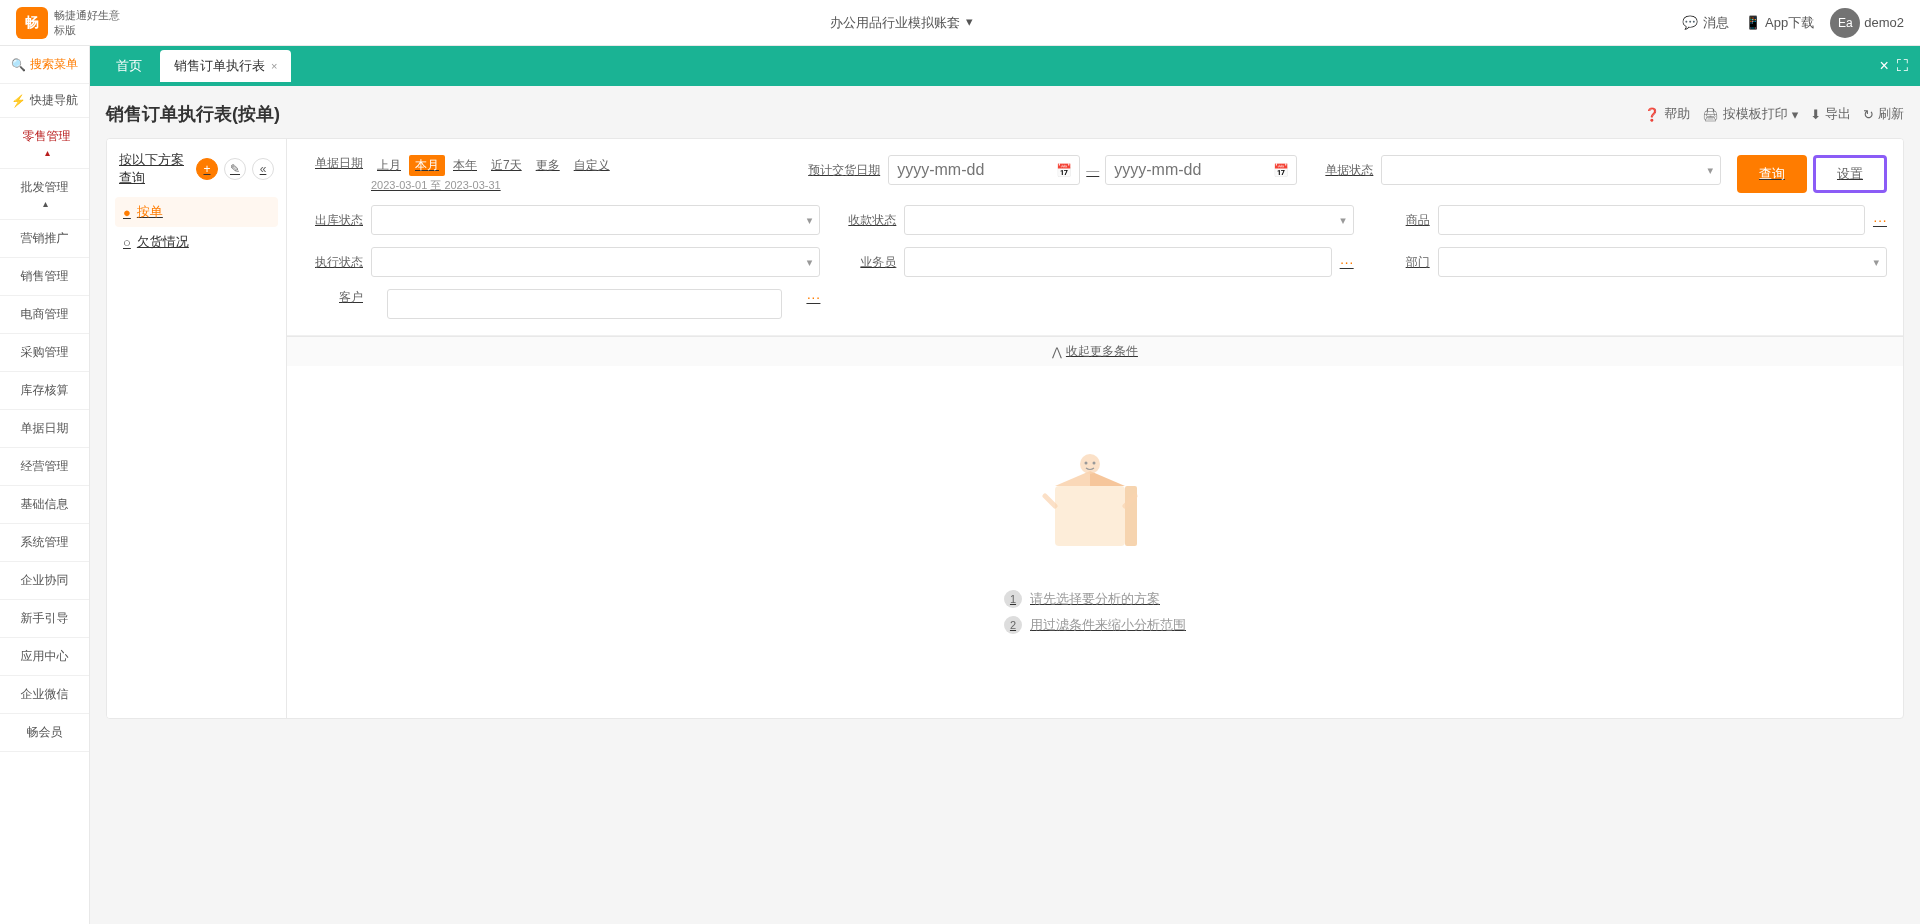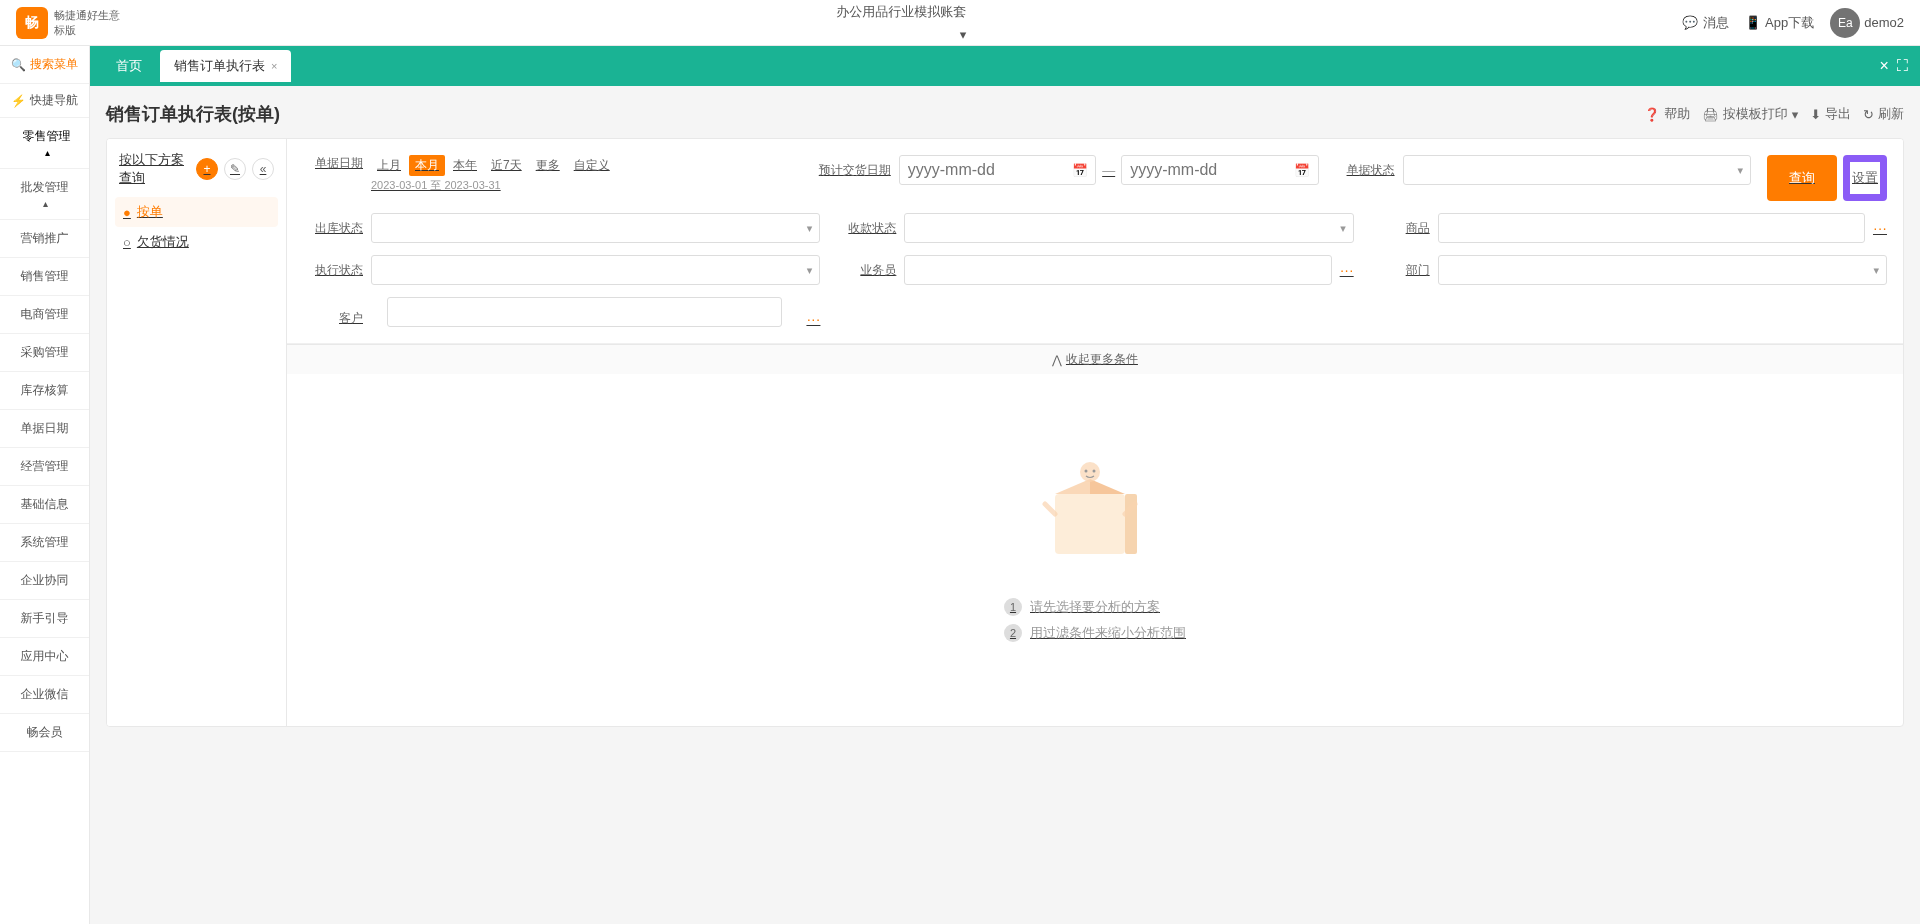--- a/index.html
+++ b/index.html
@@ -13,21 +13,21 @@
       align-items: center;
       padding: 0 16px;
       border-bottom: 1px solid #e8e8e8;
       justify-content: space-between;
       flex-shrink: 0;
     }
     .top-bar-left { display: flex; align-items: center; gap: 8px; }
     .logo-area { display: flex; align-items: center; gap: 6px; }
     .logo-icon { width: 32px; height: 32px; background: #ff7c00; border-radius: 6px; display: flex; align-items: center; justify-content: center; color: white; font-size: 14px; font-weight: bold; }
     .logo-text { font-size: 11px; color: #666; line-height: 1.3; }
-    .top-bar-center { display: flex; align-items: flex-end; gap: 6px; color: #555; font-size: 13px; flex-direction: column; }
+    .top-bar-center { display: flex; align-items: flex-start; gap: 6px; color: #555; font-size: 13px; }
     .top-bar-center span { cursor: pointer; }
     .top-bar-right { display: flex; align-items: center; gap: 16px; color: #555; font-size: 13px; }
     .top-bar-right .icon-btn { display: flex; align-items: center; gap: 4px; cursor: pointer; }
     .user-avatar { width: 30px; height: 30px; border-radius: 50%; background: #737373; display: flex; align-items: center; justify-content: center; color: white; font-size: 12px; overflow: hidden; }
 
     
     .main-layout { display: flex; flex: 1; overflow: hidden; }
 
     
     .sidebar {
@@ -66,21 +66,21 @@
       text-align: center;
       cursor: pointer;
       font-size: 12px;
       color: #555;
       border-bottom: 1px solid #f0f0f0;
       display: flex;
       flex-direction: column;
       align-items: center;
       gap: 2px;
     }
-    .sidebar-item.active { color: #000000; padding-left: 8px; }
+    .sidebar-item.active { color: #b91c1c; padding-left: 8px; }
     .expand-arrow { font-size: 10px; margin-left: 2px; }
 
     
     .content-area { flex: 1; display: flex; flex-direction: column; overflow: hidden; }
 
     
     .tab-bar {
       height: 40px;
       background: #1ab394;
       display: flex;
@@ -249,21 +249,21 @@
       align-items: center;
       justify-content: center;
       padding: 80px 20px;
       color: #999;
     }
     .empty-icon-wrap { width: 120px; height: 120px; margin-bottom: 20px; }
     .empty-tips { list-style: none; text-align: left; }
     .empty-tips li { padding: 4px 0; font-size: 13px; color: #999; display: flex; align-items: center; gap: 8px; }
     .tip-num { width: 18px; height: 18px; border-radius: 50%; background: #ddd; display: flex; align-items: center; justify-content: center; font-size: 11px; color: #666; flex-shrink: 0; }
     .btn-query { background: #ff7c00; color: white; border: none; border-radius: 4px; padding: 7px 22px; cursor: pointer; font-size: 13px; font-weight: 500; }
-    .btn-settings { background: white; color: #666; border: 7px solid #8b5cf6; border-radius: 4px; padding: 7px 2px; cursor: pointer; font-size: 13px; }
+    .btn-settings { background: white; color: #666; border: 3px solid #8b5cf6; border-radius: 4px; padding: 7px 21px; cursor: pointer; font-size: 13px; }
 
     
     ::-webkit-scrollbar { width: 6px; height: 6px; }
     ::-webkit-scrollbar-track { background: #f1f1f1; }
     ::-webkit-scrollbar-thumb { background: #ccc; border-radius: 3px; }
 
     
     .inner-layout { display: flex; flex: 1; overflow: hidden; background: #fff; border: 1px solid #e8e8e8; border-radius: 4px; text-decoration: underline; }
   </style>
 </head>
@@ -519,21 +519,21 @@
                 <span class="filter-field-label">部门</span>
                 <div class="select-wrap">
                   <select class="filter-select">
                     <option value=""></option>
                   </select>
                 </div>
               </div>
             </div>
 
             <div style="display:flex; align-items:center; gap:16px;">
-              <div style="display:flex; align-items:flex-end; gap:24px; flex:0.33;">
+              <div style="display:flex; align-items:flex-start; gap:24px; flex:0.33;">
                 <span class="filter-field-label">客户</span>
                 <input type="text" class="filter-input" style="flex: 1 1 0%;">
                 <span class="more-dots">···</span>
               </div>
               <div style="flex:0.67;"></div>
             </div>
           </div>
 
           <div class="collapse-bar">
             <span>⋀</span>

